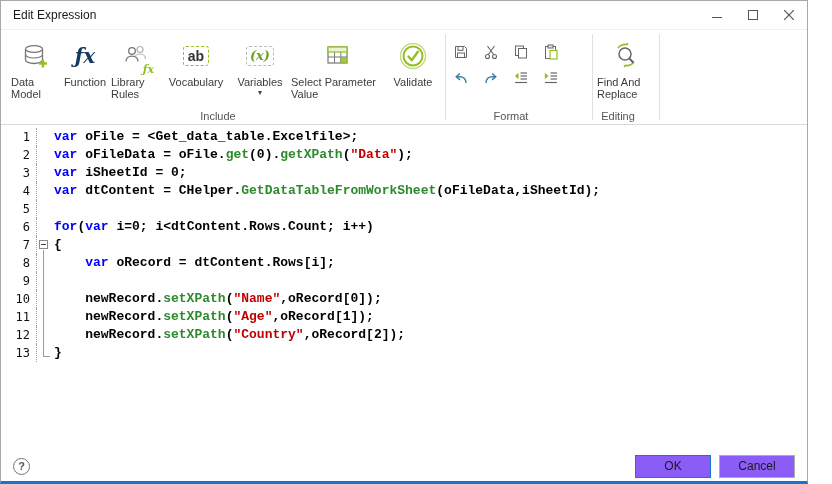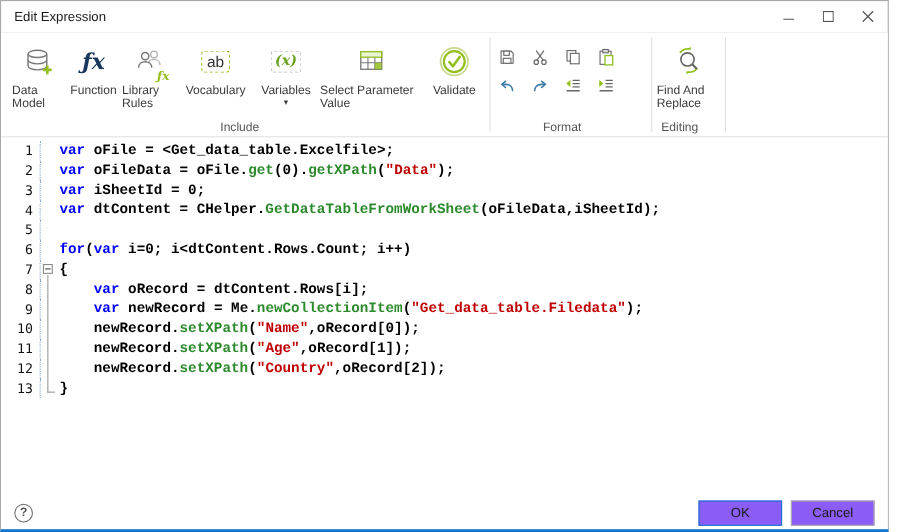--- a/index.html
+++ b/index.html
@@ -22,21 +22,21 @@
   .toolbar{flex:none; height:95px; display:flex; align-items:stretch; border-bottom:1px solid #d9d9d9; padding-left:6px; background:#fff;}
   .tb-group{position:relative; display:flex; align-items:flex-start; padding:6px 4px 16px 4px;}
   .tb-grouplabel{position:absolute; left:0; right:16px; bottom:2px; text-align:center; font-size:11px; color:#555;}
   .tb-sep{width:1px; background:#e0e0e0; margin:4px 0;}
   .tb-btn{display:flex; flex-direction:column; align-items:center; padding-top:2px; cursor:default;}
   .tb-icon{height:36px; display:flex; align-items:center; justify-content:center; position:relative;}
   .tb-label{font-size:11px; line-height:12px; color:#3c3c3c; text-align:left; margin-top:2px;}
   .caret{font-size:8px; color:#444; line-height:8px; margin-top:1px;}
   .fx-big{font-family:"DejaVu Serif", serif; font-style:italic; font-weight:bold; font-size:20px; color:#17375e;}
   .fx-badge{position:absolute; right:-3px; bottom:-2px; font-family:"DejaVu Serif", serif; font-style:italic; font-weight:bold; font-size:11px; color:var(--accent-green);}
-  .ab-box{font-size:14px; font-weight:normal; color:#333; border:1px dashed var(--accent-green); border-radius:3px; padding:1px 4px; line-height:16px;}
+  .ab-box{font-size:14px; font-weight:bold; color:#333; border:1px dashed var(--accent-green); border-radius:3px; padding:1px 4px; line-height:16px;}
   .vx-box{font-family:"DejaVu Serif", serif; font-style:italic; font-weight:bold; font-size:13px; color:#6aa11e; border:1px dashed #b9b9b9; border-radius:3px; padding:1px 3px; line-height:16px;}
   
   .fmt-rows{display:flex; flex-direction:column; gap:6px; padding-top:8px;}
   .fmt-row{display:flex; gap:8px;}
   .sm-btn{width:22px; height:20px; display:flex; align-items:center; justify-content:center; cursor:default;}
 
   
   .editor{flex:1; overflow:hidden; background:#fff; padding-top:3px;}
   .code-row{display:flex; height:18px; line-height:18px;}
   .ln{flex:none; width:36px; text-align:right; padding-right:6px;
@@ -297,21 +297,20 @@
           <span class="code"><span class="tok-pl">{</span></span>
         </div>
         <div class="code-row">
           <span class="ln">8</span>
           <span class="fold fold-mid"></span>
           <span class="code"><span class="tok-pl">    </span><span class="tok-kw">var</span><span class="tok-pl"> oRecord = dtContent.Rows[i];</span></span>
         </div>
         <div class="code-row">
           <span class="ln">9</span>
           <span class="fold fold-mid"></span>
-          <span class="code"><span class="tok-pl">    </span><span class="tok-kw">var</span><span class="tok-pl"> newRecord = Me.</span><span class="tok-fn">newCollectionItem</span><span class="tok-pl">(</span><span class="tok-str">"Get_data_table.Filedata"</span><span class="tok-pl">);</span></span>
         </div>
         <div class="code-row">
           <span class="ln">10</span>
           <span class="fold fold-mid"></span>
           <span class="code"><span class="tok-pl">    newRecord.</span><span class="tok-fn">setXPath</span><span class="tok-pl">(</span><span class="tok-str">"Name"</span><span class="tok-pl">,oRecord[0]);</span></span>
         </div>
         <div class="code-row">
           <span class="ln">11</span>
           <span class="fold fold-mid"></span>
           <span class="code"><span class="tok-pl">    newRecord.</span><span class="tok-fn">setXPath</span><span class="tok-pl">(</span><span class="tok-str">"Age"</span><span class="tok-pl">,oRecord[1]);</span></span>

